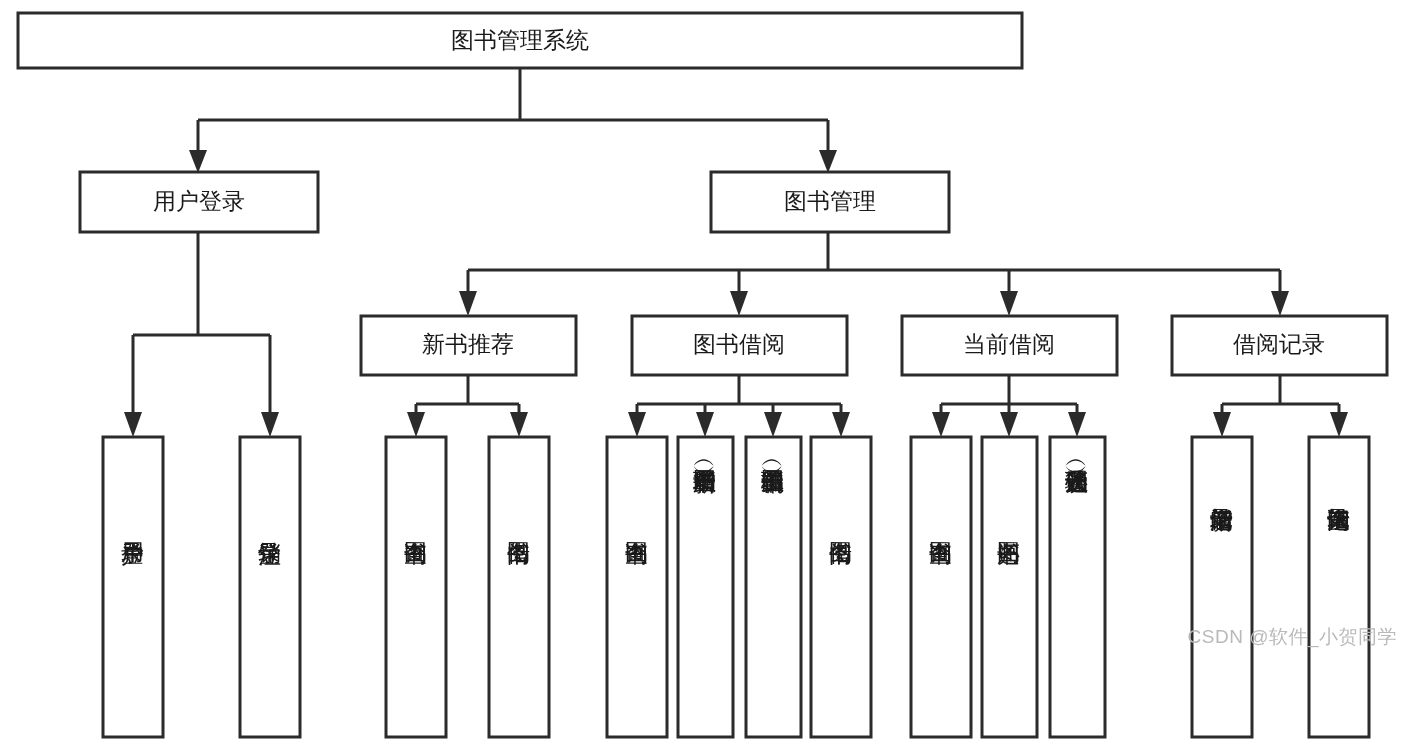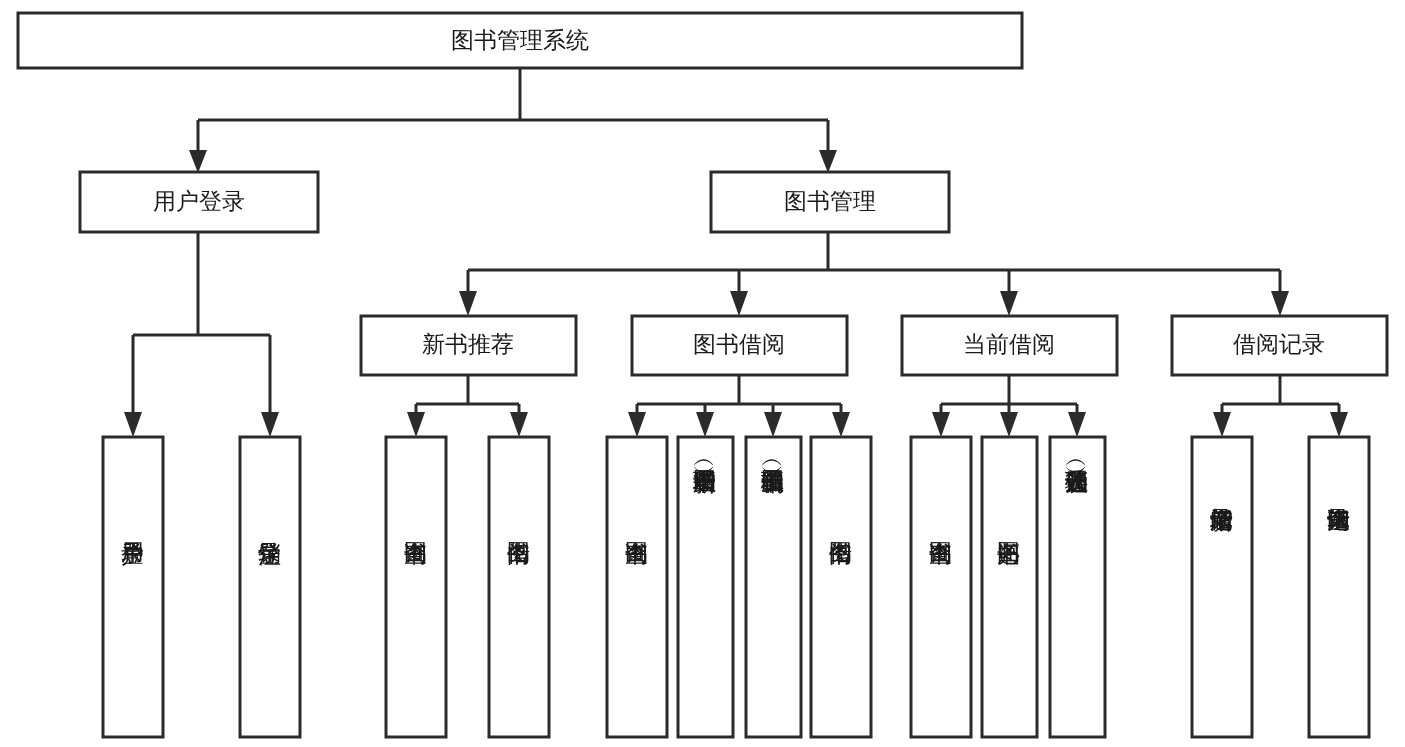--- a/index.html
+++ b/index.html
@@ -221,14 +221,15 @@
       <rect class="node-box" x="1192" y="437" width="60" height="300"></rect>
       <text class="node-label-vert" x="1222" y="490" style="writing-mode:vertical-rl;">新增借阅记录</text>
     </g>
     <g>
       <rect class="node-box" x="1309" y="437" width="60" height="300"></rect>
       <text class="node-label-vert" x="1339" y="490" style="writing-mode:vertical-rl;">查询借阅记录</text>
     </g>
 
   </svg>
 
+  <div class="watermark-text">CSDN @软件_小贺同学</div>
 
 </div>
 
 </body></html>

